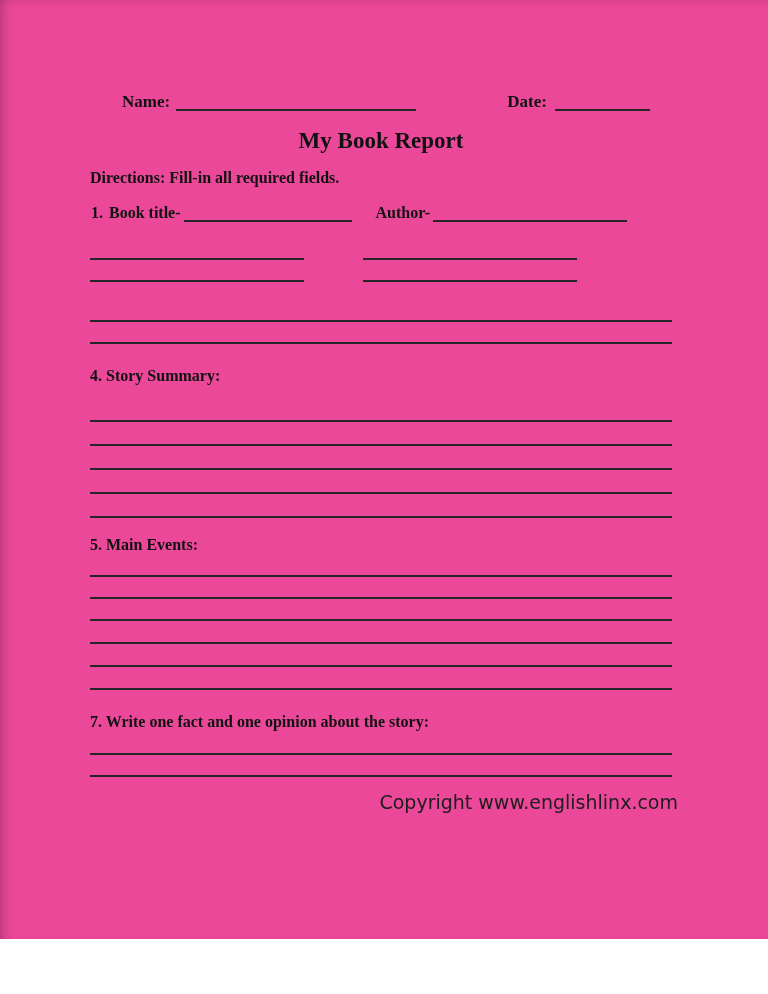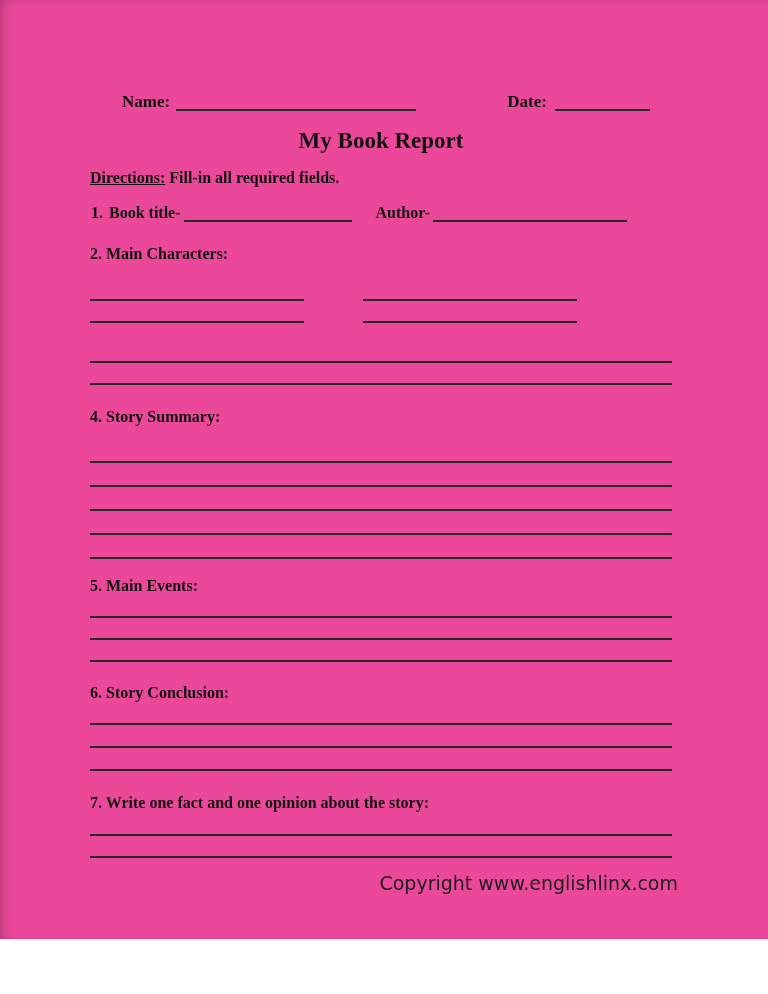--- a/index.html
+++ b/index.html
@@ -28,21 +28,21 @@
   .date-blank { width: 95px; margin-left: 8px; }
 
   .title {
     text-align: center; font-weight: bold; font-size: 23px;
     line-height: 19px; margin-top: 20px;
   }
 
   .directions {
     margin-top: 19px; font-weight: bold; font-size: 16px; line-height: 18px;
   }
-  .directions-label { text-decoration: underline; }
+  .directions-label { }
 
   .q1-row {
     margin-top: 17px; display: flex; align-items: flex-end;
     font-weight: bold; font-size: 16px; line-height: 18px;
   }
   .q1-number { margin-left: 1px; }
   .q1-book-label { margin-left: 6px; }
   .book-title-blank { width: 168px; margin-left: 3px; }
   .q1-author-label { margin-left: 24px; }
   .author-blank { width: 194px; margin-left: 3px; }
@@ -101,21 +101,20 @@
     </div>
 
     <div class="q1-row">
       <span class="q1-number">1.</span>
       <span class="q1-book-label">Book title-</span>
       <span class="blank book-title-blank"></span>
       <span class="q1-author-label">Author-</span>
       <span class="blank author-blank"></span>
     </div>
 
-    <div class="sec-label mt23">2. Main Characters:</div>
     <div class="mc-grid">
       <div class="mc-col">
         <div class="write-line h22"></div>
         <div class="write-line h22"></div>
       </div>
       <div class="mc-col">
         <div class="write-line h22"></div>
         <div class="write-line h22"></div>
       </div>
     </div>
@@ -134,21 +133,20 @@
       <div class="write-line h24"></div>
     </div>
 
     <div class="sec-label mt18">5. Main Events:</div>
     <div class="lines-block-events">
       <div class="write-line h22"></div>
       <div class="write-line h22"></div>
       <div class="write-line h22"></div>
     </div>
 
-    <div class="sec-label mt22">6. Story Conclusion:</div>
     <div class="lines-block-conclusion">
       <div class="write-line h23"></div>
       <div class="write-line h23"></div>
       <div class="write-line h23"></div>
     </div>
 
     <div class="q7-heading">7. Write one fact and one opinion about the story:</div>
     <div class="lines-block-q7">
       <div class="write-line h22"></div>
       <div class="write-line h22"></div>

